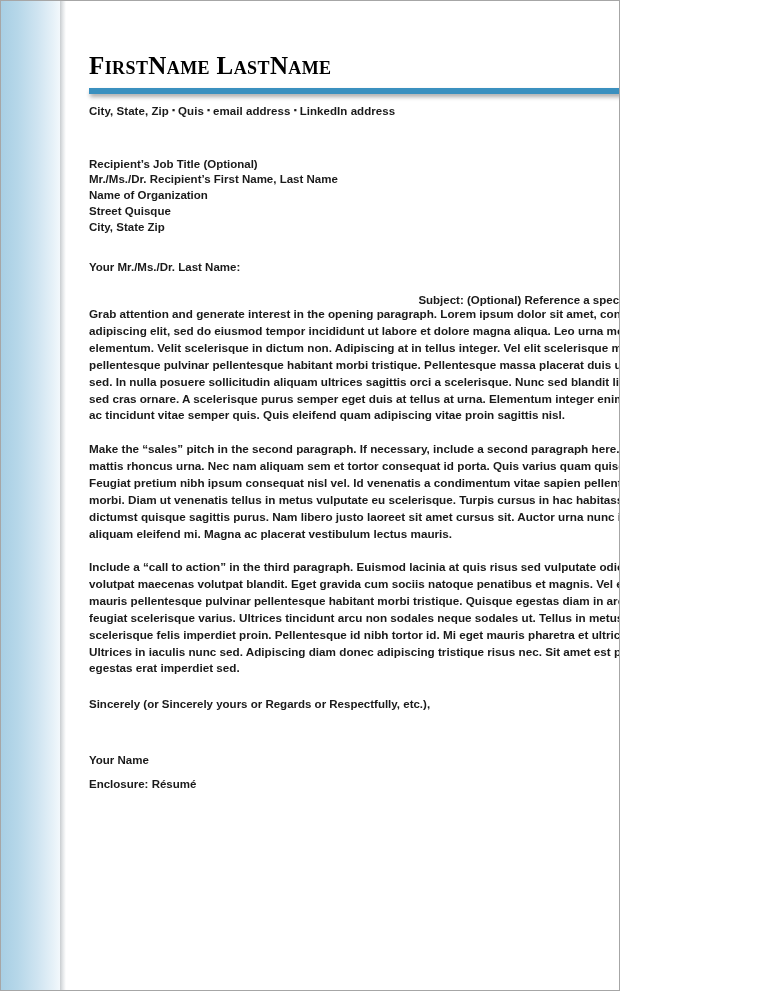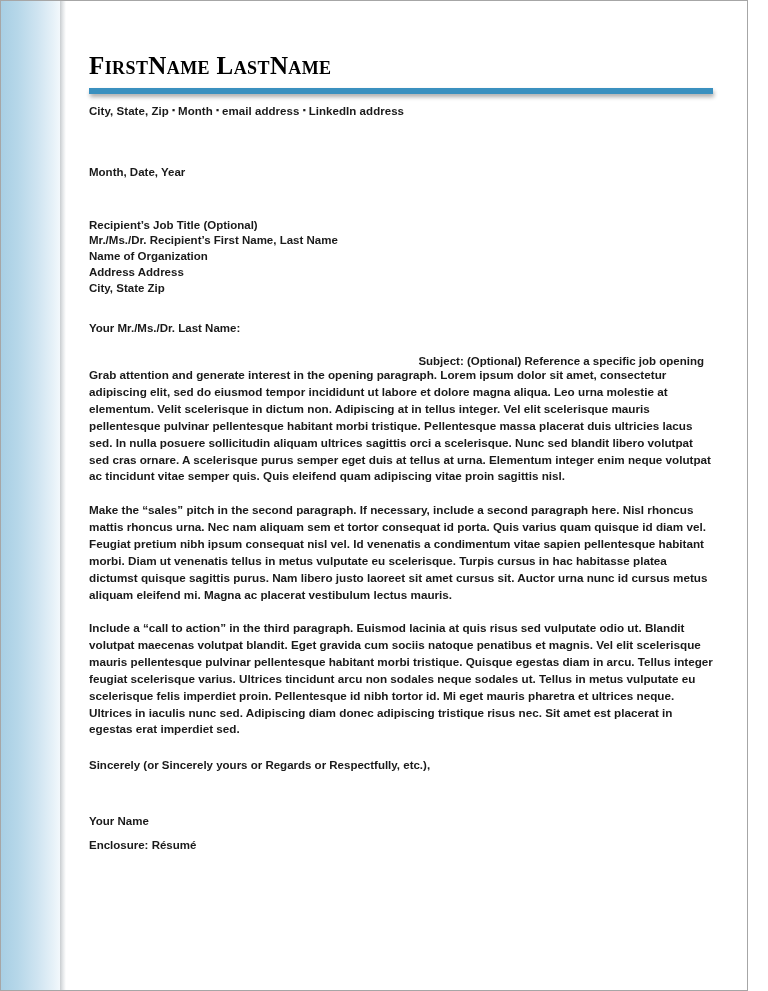--- a/index.html
+++ b/index.html
@@ -6,21 +6,21 @@
     margin: 0;
     padding: 0;
     background: #ffffff;
   }
   body {
     font-family: "Liberation Sans", sans-serif;
   }
 
   .page {
     position: relative;
-    width: 748px;
+    width: 620px;
     height: 991px;
     box-sizing: border-box;
     background: #ffffff;
     border: 1px solid #a6a6a6;
     overflow: hidden;
   }
 
   
   .side-band {
     position: absolute;
@@ -157,30 +157,29 @@
   <div class="side-band"></div>
   <div class="side-edge"></div>
 
   <div class="content">
 
     <h1 class="name-heading">FirstName LastName</h1>
 
     <div class="accent-rule"></div>
 
     <div class="contact-line">
-      <span>City, State, Zip</span><span class="bullet-sep">▪</span><span>Month</span><span class="bullet-sep">▪</span><span>email address</span><span class="bullet-sep">▪</span><span>LinkedIn address</span>
+      <span>City, State, Zip</span><span class="bullet-sep">▪</span><span>Quis</span><span class="bullet-sep">▪</span><span>email address</span><span class="bullet-sep">▪</span><span>LinkedIn address</span>
     </div>
 
-    <div class="date-line">Month, Date, Year</div>
 
     <div class="recipient-block">
       <div>Recipient’s Job Title (Optional)</div>
       <div>Mr./Ms./Dr. Recipient’s First Name, Last Name</div>
       <div>Name of Organization</div>
-      <div>Address Address</div>
+      <div>Street Quisque</div>
       <div>City, State Zip</div>
     </div>
 
     <div class="salutation">Your Mr./Ms./Dr. Last Name:</div>
 
     <div class="subject-line">Subject: (Optional) Reference a specific job opening</div>
 
     <p class="body-paragraph para-first">Grab attention and generate interest in the opening paragraph. Lorem ipsum dolor sit amet, consectetur adipiscing elit, sed do eiusmod tempor incididunt ut labore et dolore magna aliqua. Leo urna molestie at elementum. Velit scelerisque in dictum non. Adipiscing at in tellus integer. Vel elit scelerisque mauris pellentesque pulvinar pellentesque habitant morbi tristique. Pellentesque massa placerat duis ultricies lacus sed. In nulla posuere sollicitudin aliquam ultrices sagittis orci a scelerisque. Nunc sed blandit libero volutpat sed cras ornare. A scelerisque purus semper eget duis at tellus at urna. Elementum integer enim neque volutpat ac tincidunt vitae semper quis. Quis eleifend quam adipiscing vitae proin sagittis nisl.</p>
     <p class="body-paragraph">Make the “sales” pitch in the second paragraph. If necessary, include a second paragraph here. Nisl rhoncus mattis rhoncus urna. Nec nam aliquam sem et tortor consequat id porta. Quis varius quam quisque id diam vel. Feugiat pretium nibh ipsum consequat nisl vel. Id venenatis a condimentum vitae sapien pellentesque habitant morbi. Diam ut venenatis tellus in metus vulputate eu scelerisque. Turpis cursus in hac habitasse platea dictumst quisque sagittis purus. Nam libero justo laoreet sit amet cursus sit. Auctor urna nunc id cursus metus aliquam eleifend mi. Magna ac placerat vestibulum lectus mauris.</p>
     <p class="body-paragraph">Include a “call to action” in the third paragraph. Euismod lacinia at quis risus sed vulputate odio ut. Blandit volutpat maecenas volutpat blandit. Eget gravida cum sociis natoque penatibus et magnis. Vel elit scelerisque mauris pellentesque pulvinar pellentesque habitant morbi tristique. Quisque egestas diam in arcu. Tellus integer feugiat scelerisque varius. Ultrices tincidunt arcu non sodales neque sodales ut. Tellus in metus vulputate eu scelerisque felis imperdiet proin. Pellentesque id nibh tortor id. Mi eget mauris pharetra et ultrices neque. Ultrices in iaculis nunc sed. Adipiscing diam donec adipiscing tristique risus nec. Sit amet est placerat in egestas erat imperdiet sed.</p>

